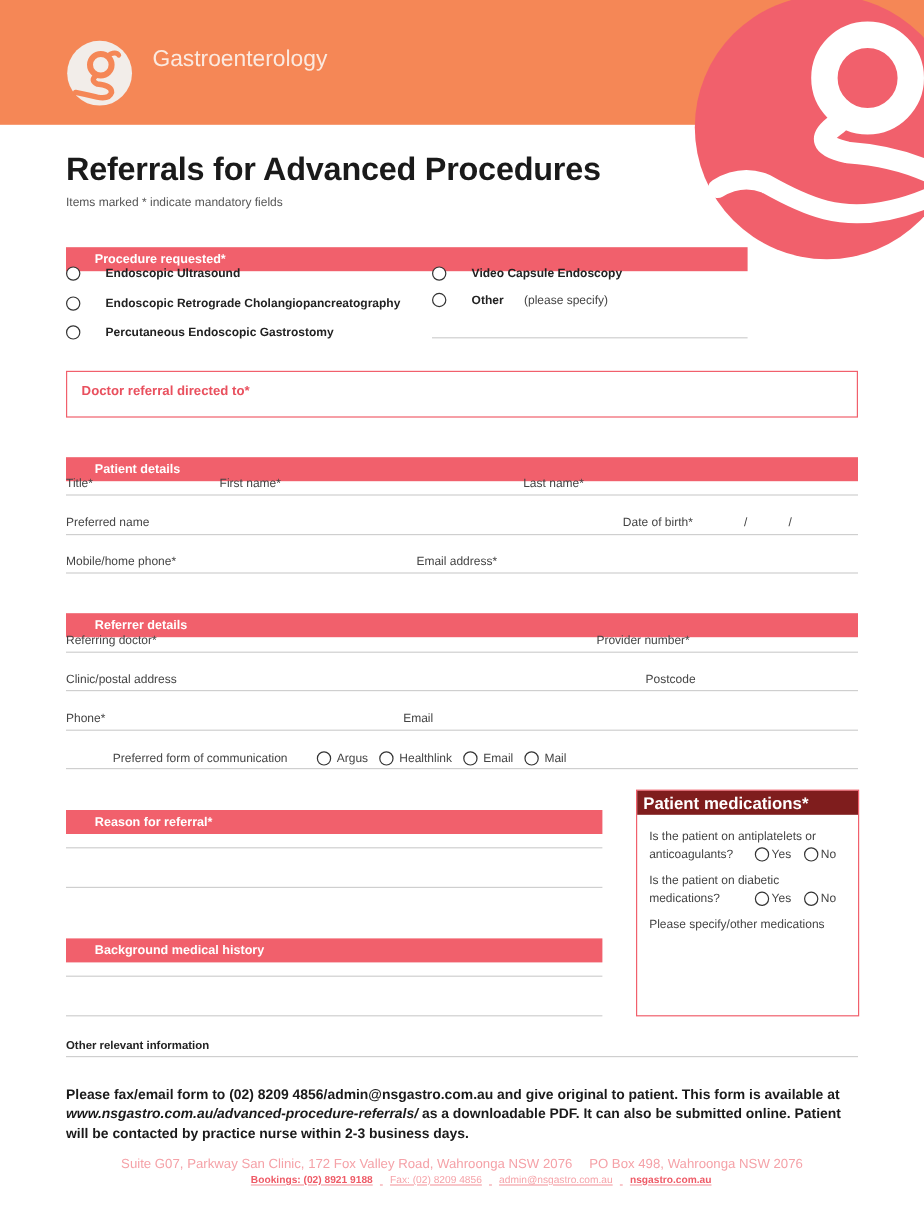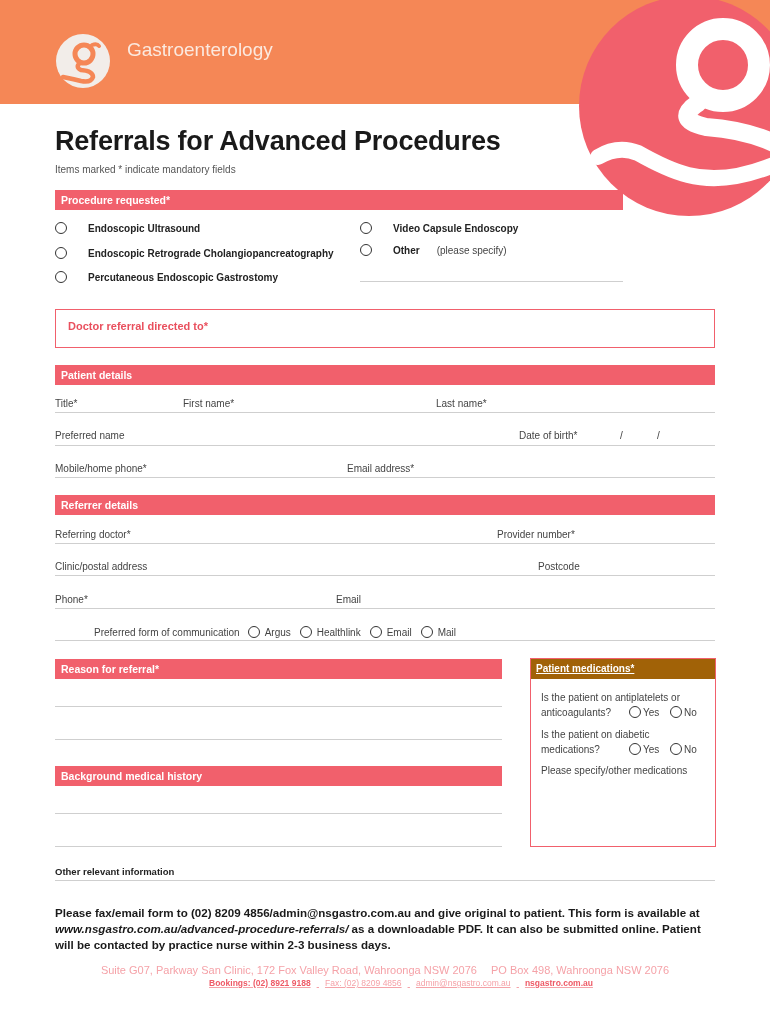--- a/index.html
+++ b/index.html
@@ -10,35 +10,35 @@
   .logo-small { position: absolute; left: 55px; top: 33px; width: 56px; height: 56px; }
   .brand { position: absolute; left: 127px; top: 38px; color: #fbe9df; }
   .brand-line1 { font-size: 20px; font-weight: bold; letter-spacing: 0.1px; line-height: 22px; }
   .brand-line2 { font-size: 19px; font-weight: normal; line-height: 24px; }
 
   .big-logo { position: absolute; left: 578px; top: -5px; width: 222px; height: 222px; }
 
   .title { position: absolute; left: 55px; top: 126px; font-size: 27px; font-weight: bold; color: #1a1a1a; letter-spacing: -0.2px; }
   .subtitle { position: absolute; left: 55px; top: 164px; font-size: 10px; color: #555; }
 
-  .bar { position: absolute; background: #f1606c; color: #fff; font-size: 10.5px; font-weight: bold; padding-left: 6px; line-height: 20px; height: 20px; }
+  .bar { position: absolute; background: #f1606c; color: #fff; font-size: 10.5px; font-weight: bold; padding-left: 24px; line-height: 20px; height: 20px; margin-top: 16px; }
 
   .radio { display: inline-block; width: 12px; height: 12px; border: 1.2px solid #333; border-radius: 50%; vertical-align: middle; background: #fff; }
   .opt { position: absolute; font-size: 10px; font-weight: bold; color: #222; display: flex; align-items: center; gap: 21px; }
   .opt .hint { font-weight: normal; color: #444; }
 
   .line { position: absolute; height: 1px; background: #cfcfcf; }
 
   .label { position: absolute; font-size: 10px; color: #444; }
 
   .doctor-box { position: absolute; left: 55px; top: 309px; width: 660px; height: 39px; border: 1.5px solid #f1606c; }
   .doctor-box span { position: absolute; left: 12px; top: 10px; font-size: 11px; font-weight: bold; color: #e9505e; }
 
   .meds-box { position: absolute; left: 530px; top: 658px; width: 186px; height: 189px; border: 1.5px solid #f1606c; }
-  .meds-head { position: absolute; left: 0; top: 0; width: 100%; height: 20px; background: #a16207; color: #fff; font-size: 10px; font-weight: bold; padding-left: 5px; line-height: 20px; text-decoration: underline; }
+  .meds-head { position: absolute; left: 0; top: 0; width: 100%; height: 20px; background: #7f1d1d; color: #fff; font-size: 14px; font-weight: bold; padding-left: 5px; line-height: 20px; }
   .meds-text { position: absolute; left: 10px; font-size: 10px; color: #444; line-height: 15px; }
   .yn { position: absolute; font-size: 10px; color: #444; display: flex; align-items: center; gap: 2px; }
 
   .other-info { position: absolute; left: 55px; top: 866px; font-size: 9.5px; font-weight: bold; color: #222; }
 
   .notice { position: absolute; left: 55px; top: 905px; width: 660px; font-size: 11.6px; font-weight: bold; color: #1a1a1a; line-height: 16px; }
   .notice i { font-style: italic; }
 
   .footer1 { position: absolute; left: 0; width: 770px; top: 964px; text-align: center; font-size: 11px; color: #f5a2a8; }
   .footer1 span + span { margin-left: 14px; }
@@ -125,21 +125,21 @@
 
 <div class="label" style="left:55px; top:561px;">Clinic/postal address</div>
 <div class="label" style="left:538px; top:561px;">Postcode</div>
 <div class="line" style="left:55px; top:575px; width:660px;"></div>
 
 <div class="label" style="left:55px; top:594px;">Phone*</div>
 <div class="label" style="left:336px; top:594px;">Email</div>
 <div class="line" style="left:55px; top:608px; width:660px;"></div>
 
 <div class="label" style="left:55px; top:626px; display:flex; align-items:center; gap:5px;">
-  <span style="margin-right:3px;padding-left:39px;">Preferred form of communication</span>
+  <span style="margin-right:19px;padding-left:39px;">Preferred form of communication</span>
   <span class="radio"></span>
     <span style="margin-right:4px;">Argus</span>
   <span class="radio"></span>
     <span style="margin-right:4px;">Healthlink</span>
   <span class="radio"></span>
     <span style="margin-right:4px;">Email</span>
   <span class="radio"></span>
     <span>Mail</span>
 </div>
 <div class="line" style="left:55px; top:640px; width:660px;"></div>

